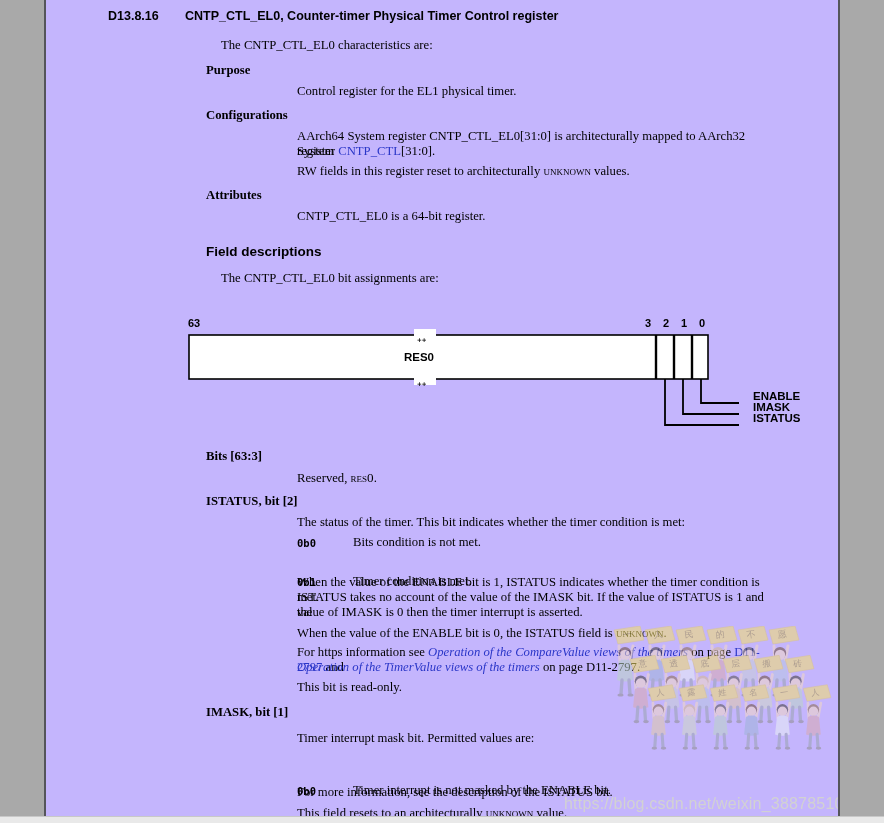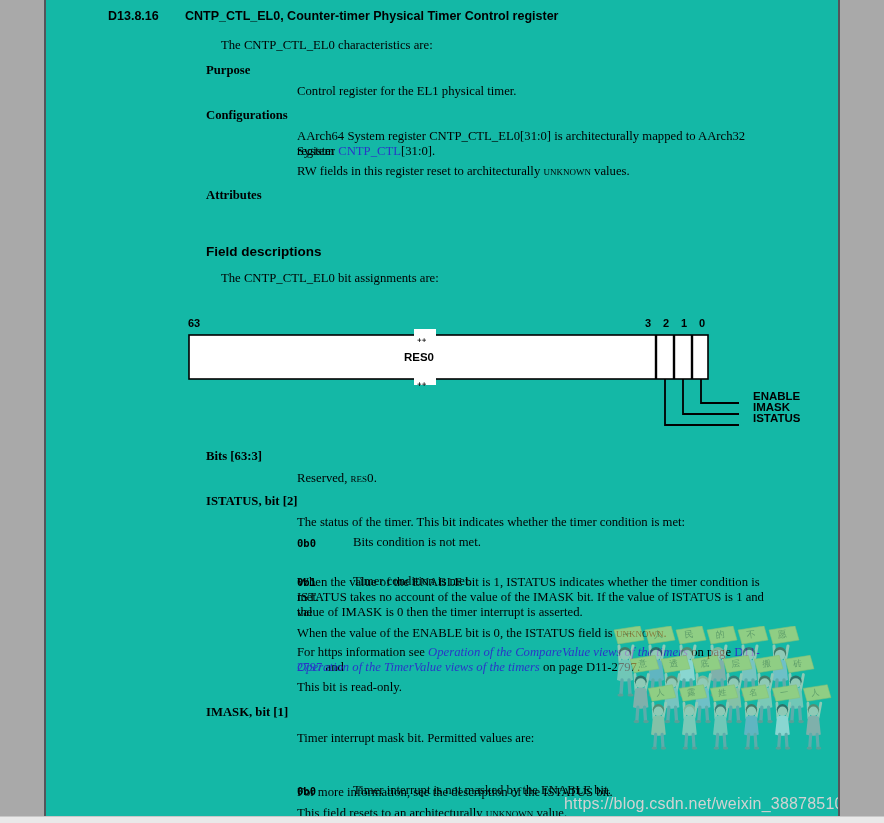--- a/index.html
+++ b/index.html
@@ -40,21 +40,21 @@
     border-top: 1px solid #c8c8c8;
     z-index: 6;
   }
 
   #page {
     position: absolute;
     left: 46px;
     top: 0;
     width: 792px;
     height: 817px;
-    background: #14b8a6;
+    background: #c4b5fd;
     z-index: 2;
   }
 
   
   #watermark-art {
     position: absolute;
     left: 612px;
     top: 626px;
     width: 230px;
     height: 186px;
@@ -155,20 +155,21 @@
       <span>AArch64 System register CNTP_CTL_EL0[31:0] is architecturally mapped to AArch32 System</span>
     </div>
     <div class="indent-col p" style="top:144px;">
       <span>register </span><span class="lnk">CNTP_CTL</span><span>[31:0].</span>
     </div>
     <div class="indent-col p" style="top:163px;">
       <span>RW fields in this register reset to architecturally </span><span class="sc">unknown</span><span> values.</span>
     </div>
 
     <div class="head-col lbl" style="top:188px;">Attributes</div>
+    <div class="indent-col p" style="top:209px;">CNTP_CTL_EL0 is a 64-bit register.</div>
 
     <div class="head-col h2" style="top:244px;">Field descriptions</div>
     <div class="body-col p" style="top:271px;">The CNTP_CTL_EL0 bit assignments are:</div>
 
     <div id="bitfig">
       <svg width="560" height="125" viewBox="0 0 560 125" xmlns="http://www.w3.org/2000/svg">
 
         <text x="2" y="14" font-family="Liberation Sans, sans-serif" font-size="11" font-weight="bold" fill="#000">63</text>
         <text x="459" y="14" font-family="Liberation Sans, sans-serif" font-size="11" font-weight="bold" fill="#000">3</text>
         <text x="477" y="14" font-family="Liberation Sans, sans-serif" font-size="11" font-weight="bold" fill="#000">2</text>

